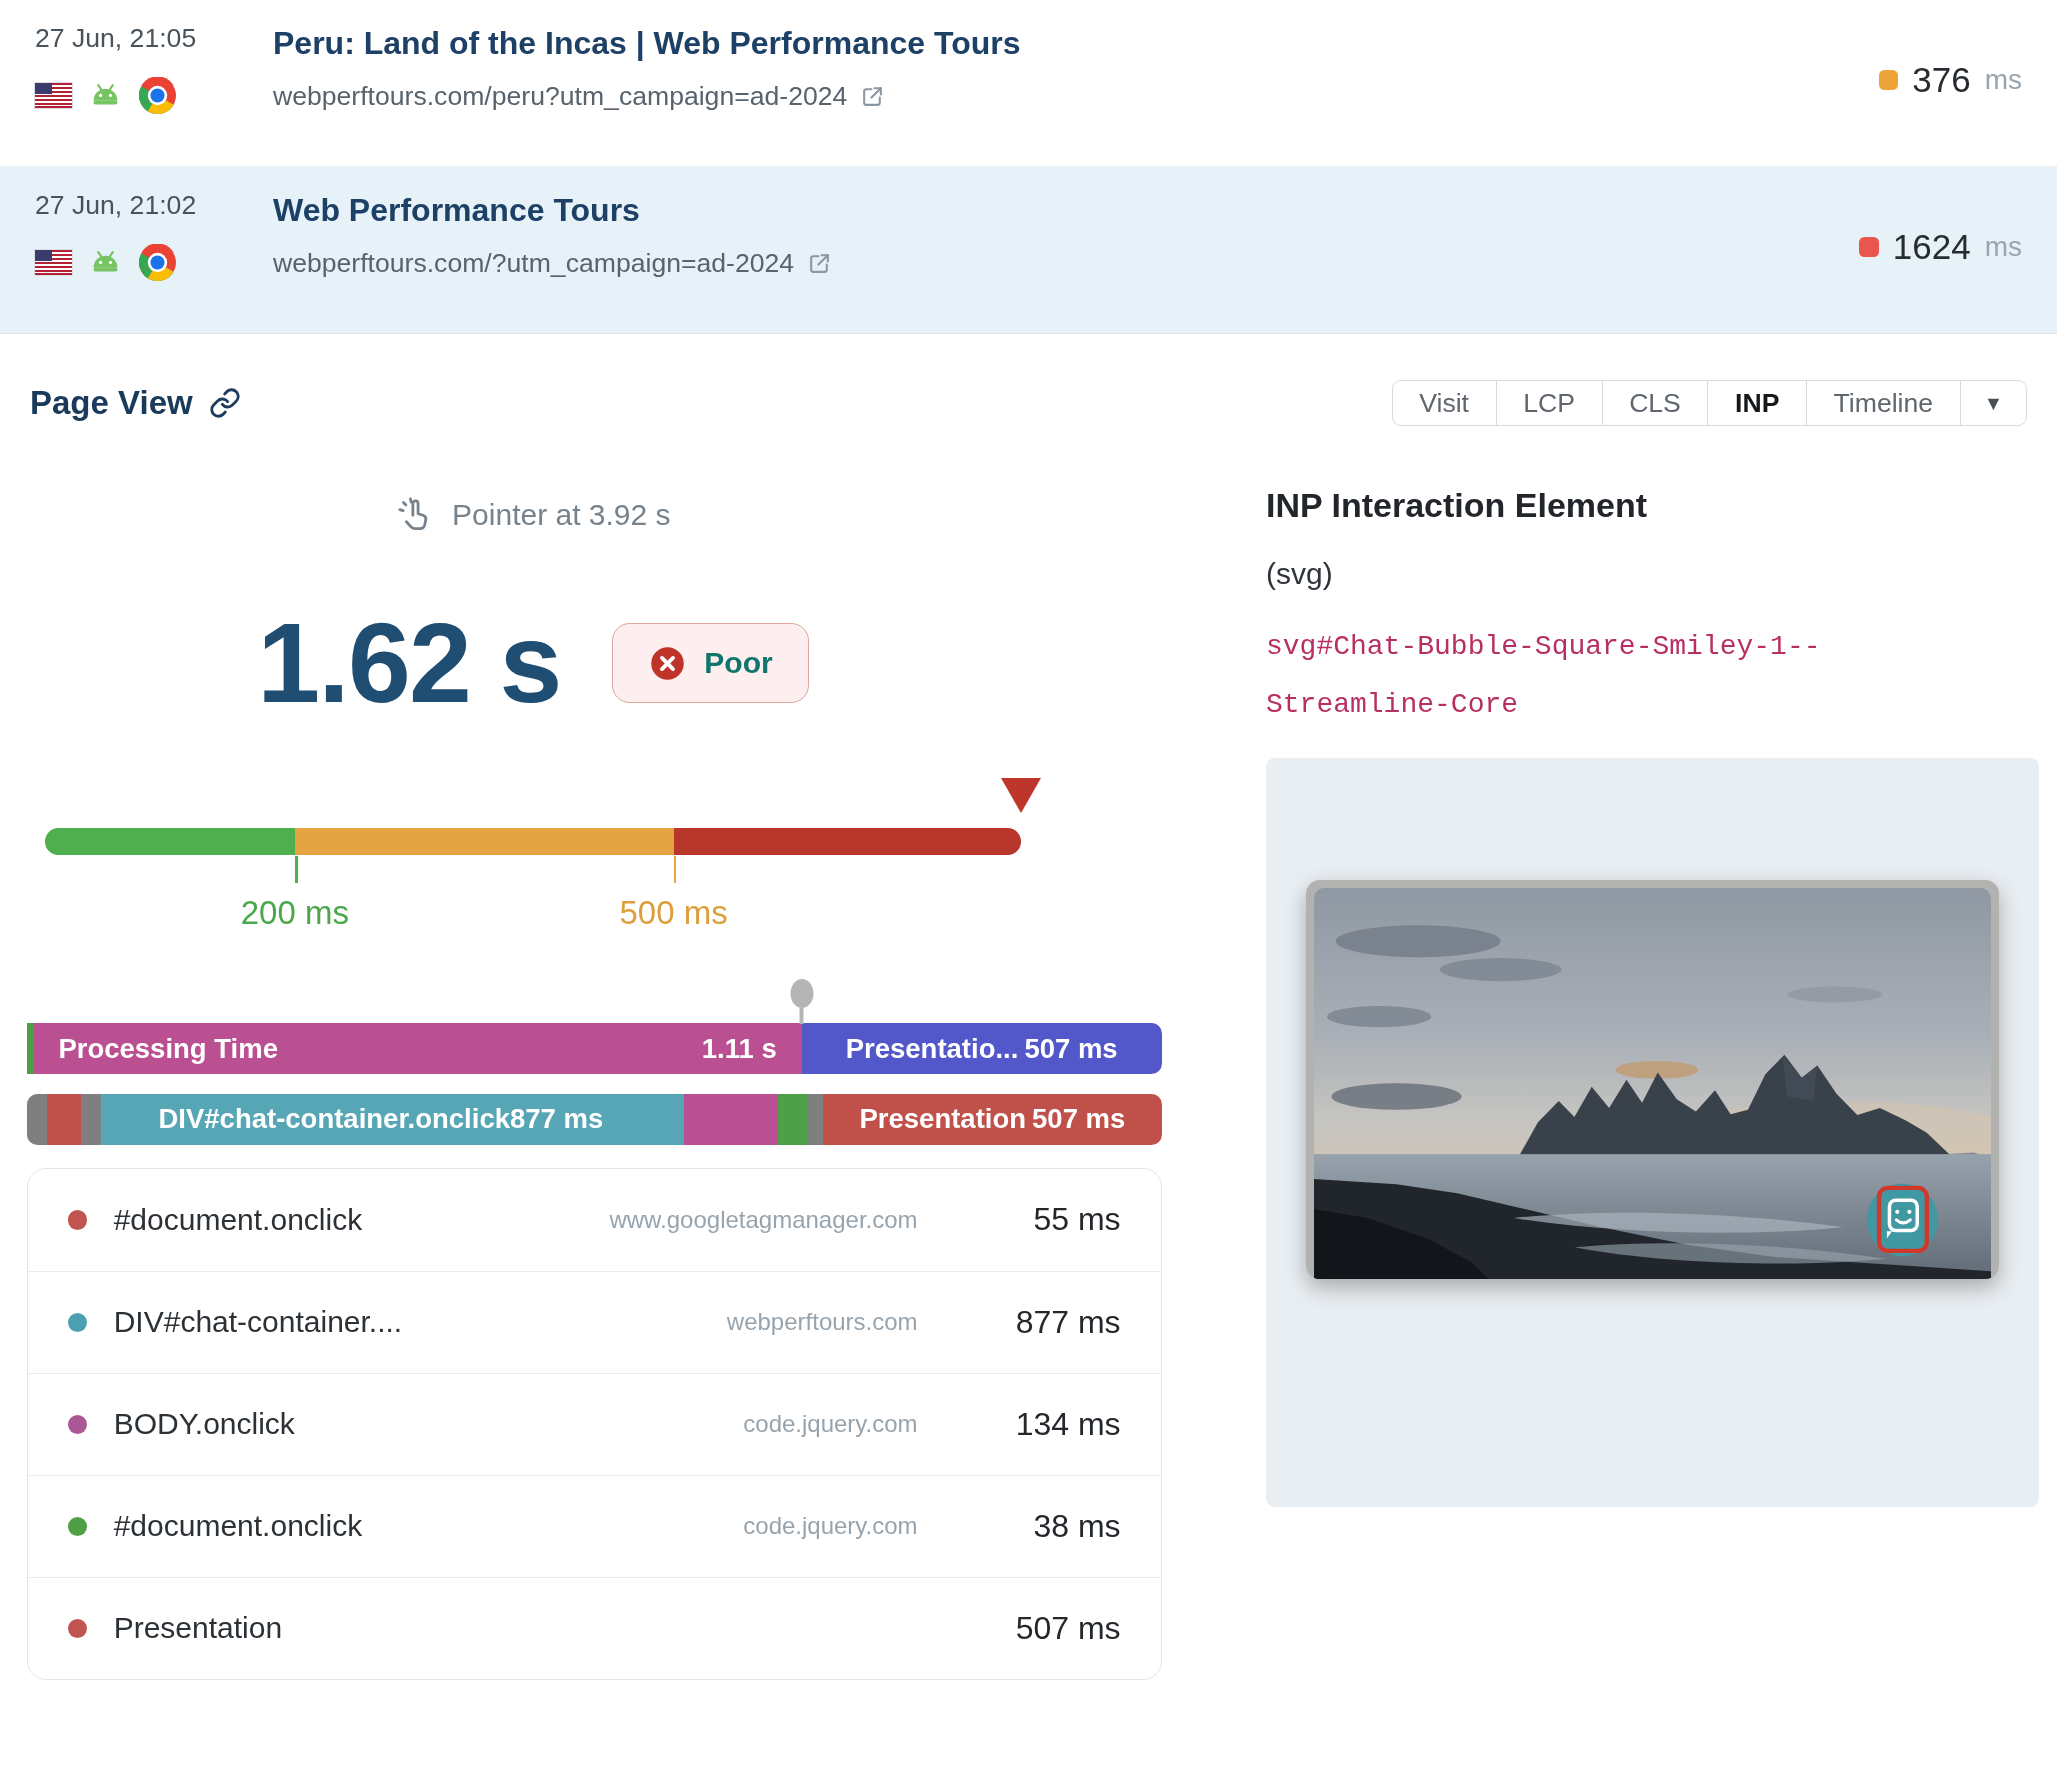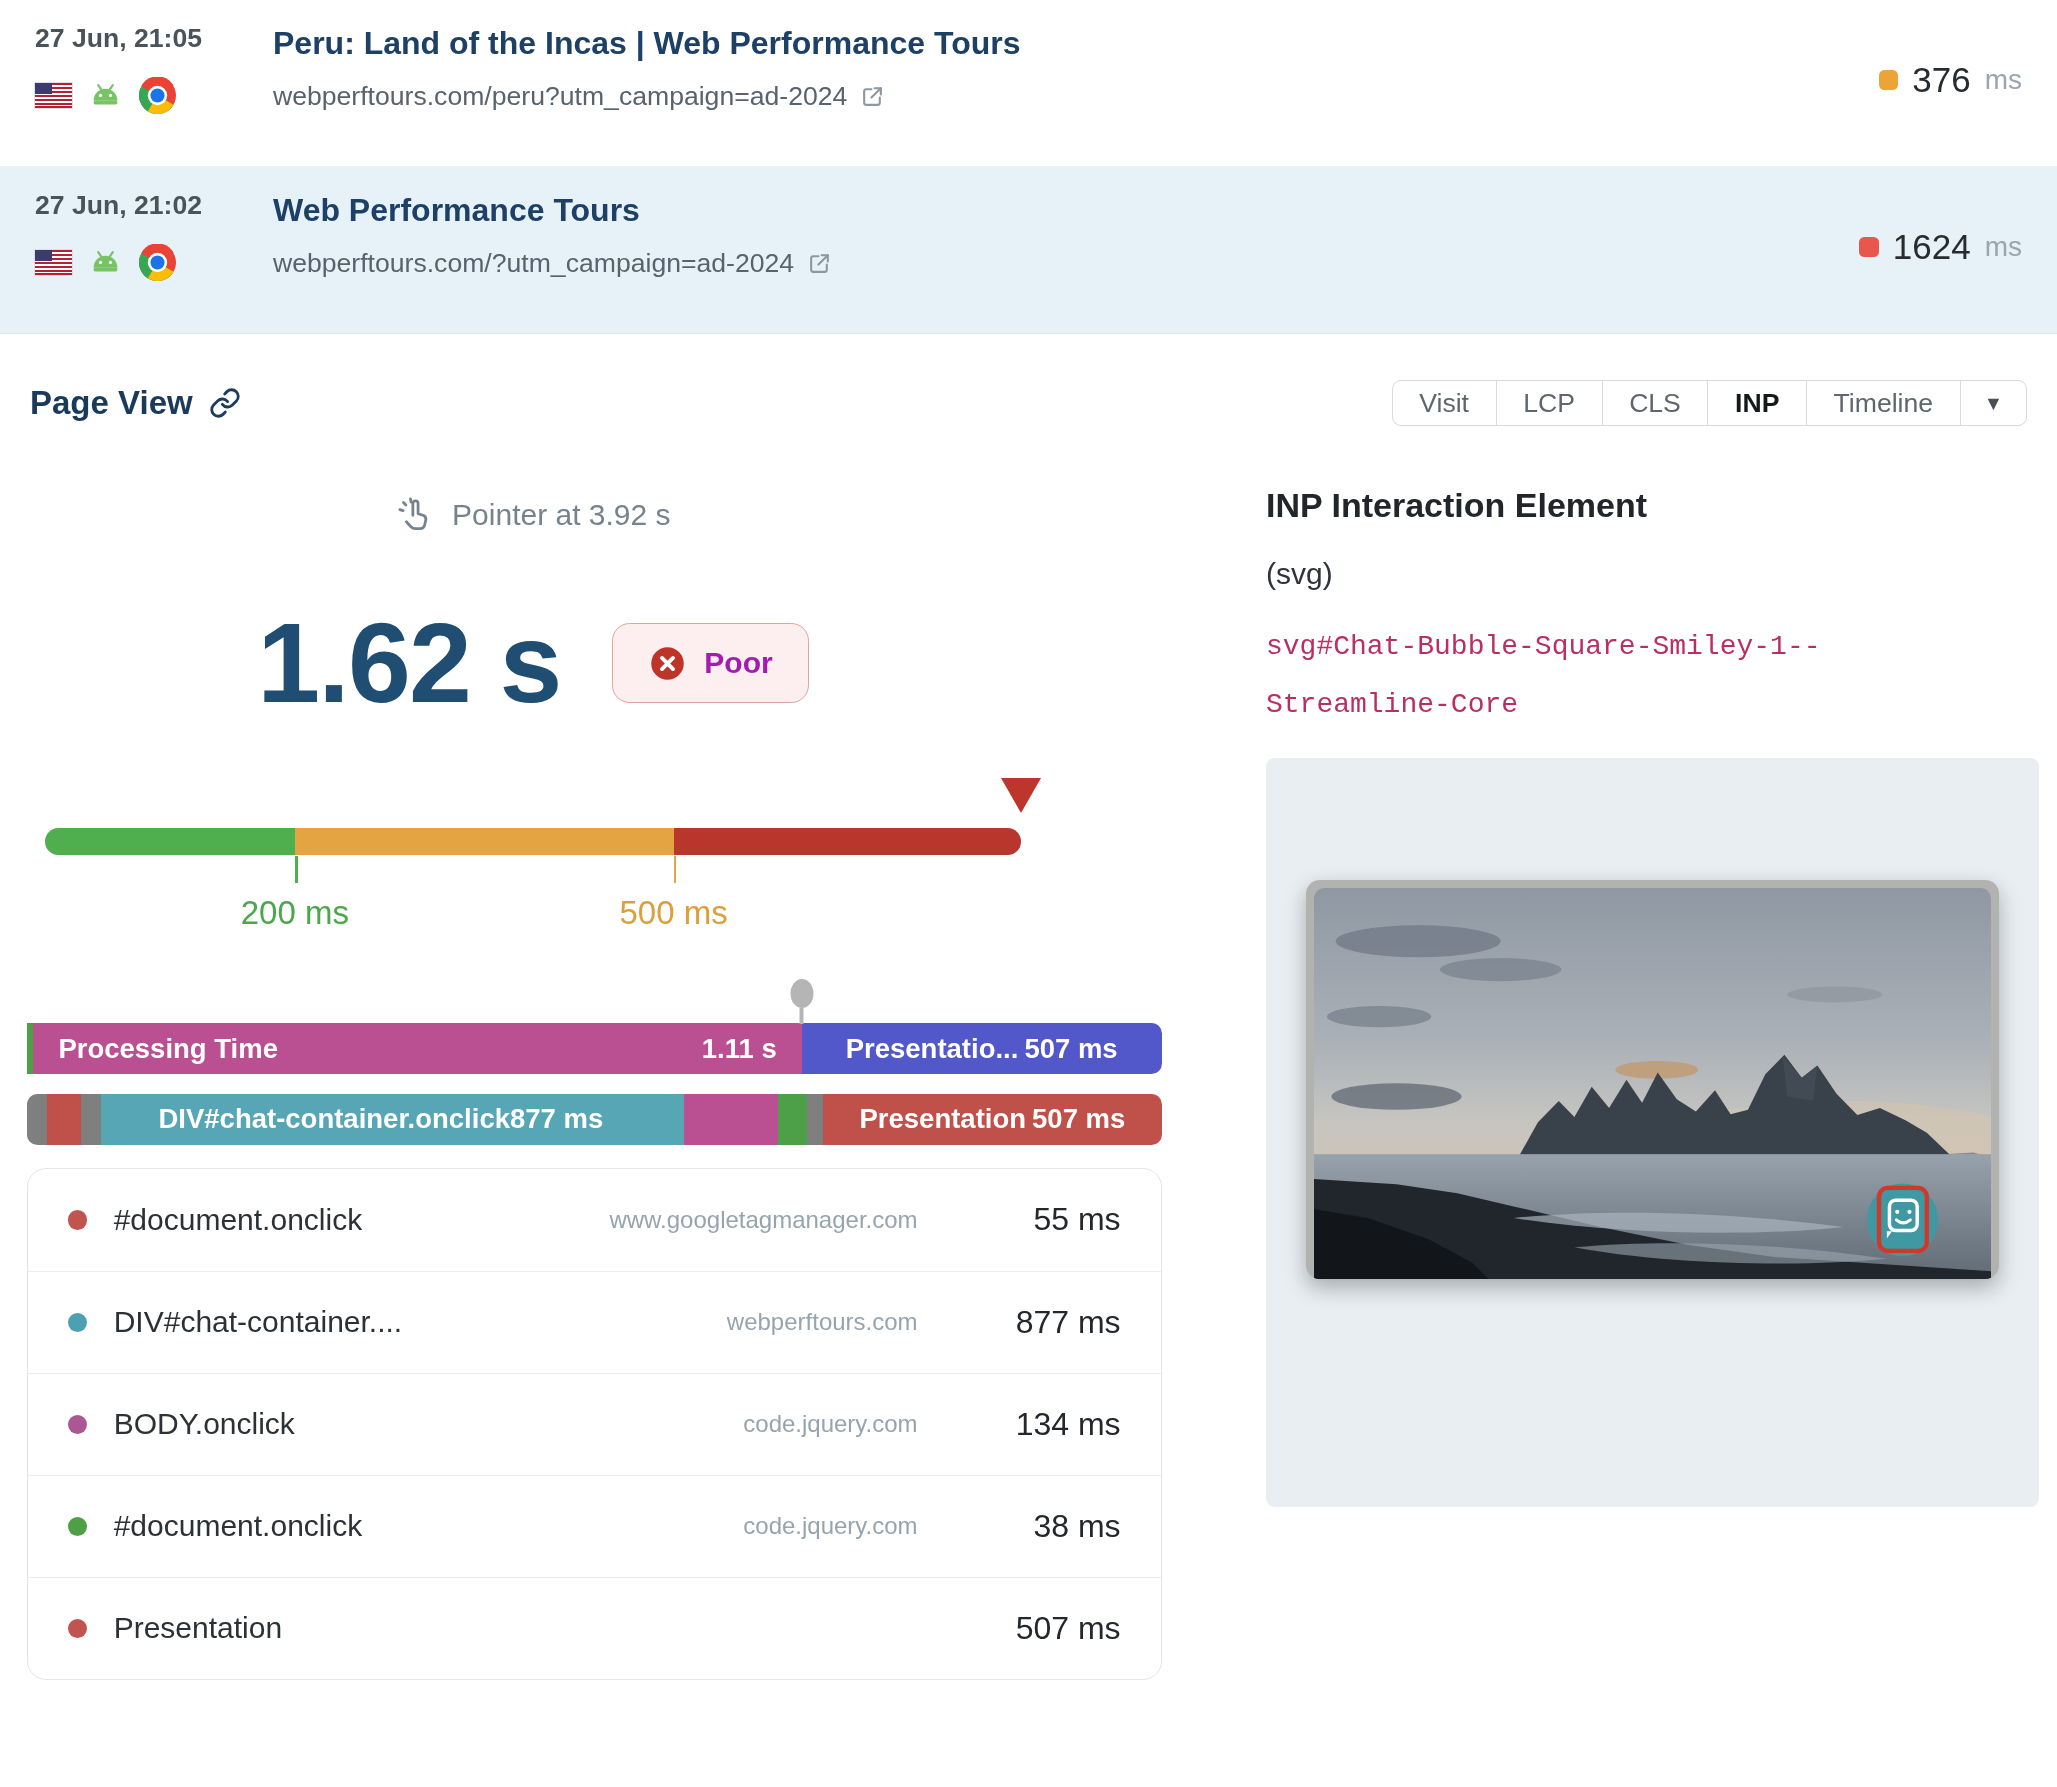--- a/index.html
+++ b/index.html
@@ -4,21 +4,21 @@
 <style>
   * { margin:0; padding:0; box-sizing:border-box; }
   body { font-family:"Liberation Sans", sans-serif; background:#ffffff; }
   .app { position:relative; width:2057px; height:1787px; overflow:hidden; background:#fff; }
 
   
   .session { display:flex; justify-content:space-between; height:167px; padding:23px 35px 0 35px; }
   .session.active { background:#e7f1f8; border-bottom:1.8px solid #dfe6eb; }
   .session:first-child { border-bottom:0.9px solid #eef1f4; }
   .s-left { display:flex; }
-  .s-time-col { width:238px;font-weight:bold; }
+  .s-time-col { width:238px; }
   .s-time { font-size:26.6px; color:#49535c; }
   .s-icons { display:flex; align-items:center; gap:16px; margin-top:23px; }
   .flag { position:relative; width:37px; height:25px; background:repeating-linear-gradient(to bottom,#b22234 0 2px,#ffffff 2px 3.9px); box-shadow:0 0 0 0.9px #d8dde1; }
   .flag::after { content:''; position:absolute; left:0; top:0; width:17px; height:10.6px; background:#3c3b6e; }
   .s-title-col { padding-top:1.8px; }
   .s-title { font-size:32px; font-weight:bold; color:#1d4066; }
   .s-url { display:flex; align-items:center; gap:12.4px; margin-top:19.5px; font-size:26.6px; color:#58636d; }
   .s-value { display:flex; align-items:center; gap:14px; align-self:flex-start; margin-top:37px; }
   .square { width:19.5px; height:19.5px; border-radius:5.3px; }
   .v-num { font-size:35px; color:#272c31; }
@@ -35,21 +35,21 @@
 
   
   .main { display:flex; margin-top:25px; }
   .col-left { width:1188px; flex:0 0 auto; }
   .col-right { width:798px; margin-left:78px; flex:0 0 auto; }
 
   .pointer-line { width:976px; margin:44px 0 0 45px; display:flex; justify-content:center; align-items:center; gap:17.7px; font-size:30px; color:#76828c; }
   .number-row { width:976px; margin:67px 0 0 45px; display:flex; justify-content:center; align-items:center; gap:51px; }
   .big { font-size:113px; font-weight:bold; color:#204d72; letter-spacing:-1.8px; line-height:1.1; }
   .badge { display:flex; align-items:center; gap:17.7px; background:#fdefef; border:1.8px solid #dfa49e; border-radius:17.7px; padding:19.5px 35px; }
-  .badge-label { font-size:30px; font-weight:bold; color:#a21caf; }
+  .badge-label { font-size:30px; font-weight:bold; color:#0f766e; }
 
   .gauge-wrap { position:relative; width:976px; margin:103px 0 0 45px; height:149px; }
   .gauge { display:flex; height:26.6px; }
   .gauge .g { height:26.6px; }
   .g.good { width:25.6%; background:#4fae4d; border-radius:13.3px 0 0 13.3px; }
   .g.ni   { width:38.8%; background:#e3a441; }
   .g.poor { width:35.6%; background:#b8362c; border-radius:0 13.3px 13.3px 0; }
   .tick { position:absolute; top:28px; width:2.7px; height:26.6px; }
   .tick.t1 { left:25.6%; background:#4fae4d; }
   .tick.t2 { left:64.4%; background:#e3a441; }

